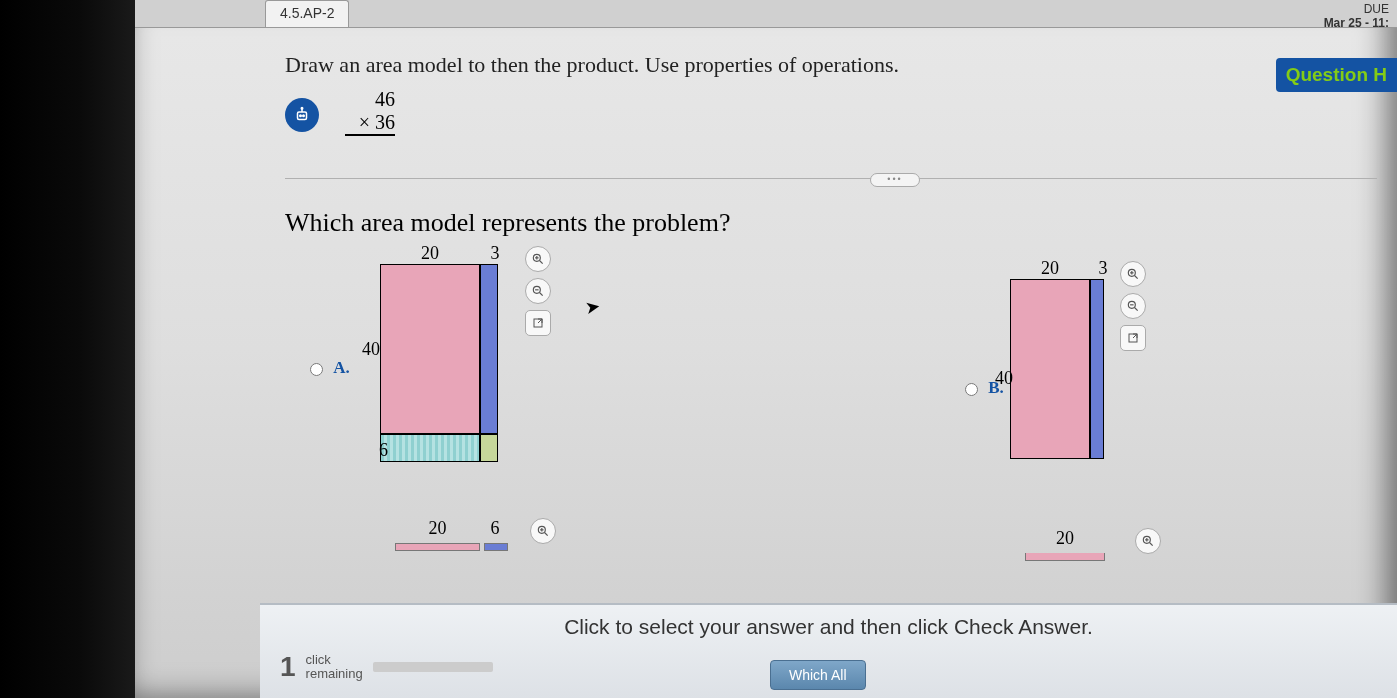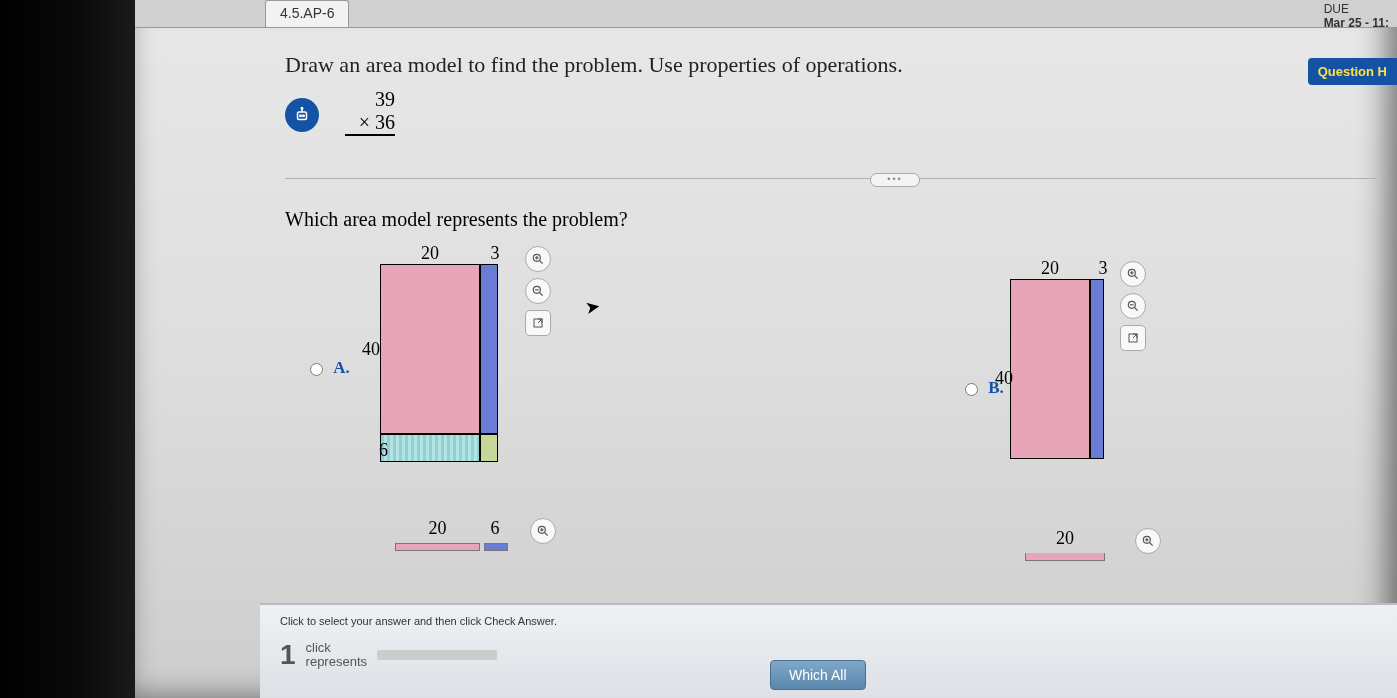--- a/index.html
+++ b/index.html
@@ -41,32 +41,32 @@
     border-bottom: none;
     border-radius: 3px 3px 0 0;
     padding: 4px 14px;
     font-size: 14px;
     color: #333;
   }
   .due-block {
     position: absolute;
     right: 8px;
     top: 2px;
-    text-align: left;
+    text-align: right;
     font-size: 12px;
     color: #333;
   }
   .due-block .due-date { font-weight: bold; }
   .qhelp {
     position: absolute;
     right: 0;
     top: 58px;
     background: #1453a3;
-    color: #fde047;
-    font-size: 13px;
+    color: #84cc16;
+    font-size: 19px;
     font-weight: bold;
     padding: 6px 10px;
     border-radius: 4px 0 0 4px;
   }
   .content {
     position: relative;
     padding: 24px 40px 0 150px;
   }
   .instr {
     font-family: "Times New Roman", serif;
@@ -114,21 +114,21 @@
     border-radius: 8px;
     background: #f4f4f4;
     text-align: center;
     font-size: 9px;
     line-height: 11px;
     color: #888;
     letter-spacing: 2px;
   }
   .question {
     font-family: "Times New Roman", serif;
-    font-size: 20px;
+    font-size: 26px;
     position: absolute;
     left: 150px;
     top: 180px;
   }
   
   .option {
     position: absolute;
     font-family: "Times New Roman", serif;
     font-size: 17px;
   }
@@ -201,21 +201,21 @@
 
   
   .footer-box {
     position:absolute;
     left:125px; right:0; bottom:0;
     height:95px;
     background:linear-gradient(180deg,#eef1f4 0%,#dde1e6 100%);
     border-top:2px solid #b5bcc4;
     padding:10px 20px;
   }
-  .footer-txt { font-size:11px; color:#333; }
+  .footer-txt { font-size:21px; color:#333;text-align:center; }
   .part-row { display:flex; align-items:center; gap:10px; margin-top:12px; }
   .part-num { font-size:28px; font-weight:bold; color:#555; }
   .part-words { font-size:13px; line-height:1.1; color:#555; }
   .progress { width:120px; height:10px; background:#ccc; border-radius:2px; }
   .clear-all {
     position:absolute;
     left:510px; bottom:8px;
     background:linear-gradient(180deg,#7fa7c9,#5b87ad);
     color:#fff;
     border:1px solid #4a6f91;
@@ -233,43 +233,43 @@
   }
 </style>
 </head>
 <body>
 
 <div class="monitor-edge"></div>
 
 <div class="screen">
 
   <div class="tabbar">
-    <div class="tab">4.5.AP-6</div>
+    <div class="tab">4.5.AP-2</div>
   </div>
   <div class="due-block">
     <div>DUE</div>
     <div class="due-date">Mar 25 - 11:</div>
   </div>
   <div class="qhelp">Question H</div>
 
   <div class="content">
-    <div class="instr">Draw an area model to find the problem. Use properties of operations.</div>
+    <div class="instr">Draw an area model to then the product. Use properties of operations.</div>
 
     <div class="robot-icon">
       <svg width="18" height="18" viewBox="0 0 24 24" fill="none" stroke="#fff" stroke-width="2">
         <rect x="6" y="8" width="12" height="10" rx="2"></rect>
           <circle cx="10" cy="13" r="1" fill="#fff"></circle>
           <circle cx="14" cy="13" r="1" fill="#fff"></circle>
           <line x1="12" y1="4" x2="12" y2="8"></line>
           <circle cx="12" cy="3" r="1" fill="#fff"></circle>
       </svg>
     </div>
 
     <div class="mult">
-      <div>39</div>
+      <div>46</div>
       <div class="bottom">× 36</div>
     </div>
 
     <div class="divider"></div>
     <div class="ellipsis-pill">•••</div>
 
     <div class="question">Which area model represents the problem?</div>
 
     <label class="option optA">
       <input type="radio" name="ans" style="">
@@ -405,20 +405,20 @@
     </div>
 
   </div>
 
   <div class="footer-box">
     <div class="footer-txt">Click to select your answer and then click Check Answer.</div>
     <div class="part-row">
       <div class="part-num">1</div>
       <div class="part-words">
         <div>click</div>
-        <div>represents</div>
+        <div>remaining</div>
       </div>
       <div class="progress"></div>
     </div>
     <button class="clear-all">Which All</button>
   </div>
 
 </div>
 
 </body></html>

